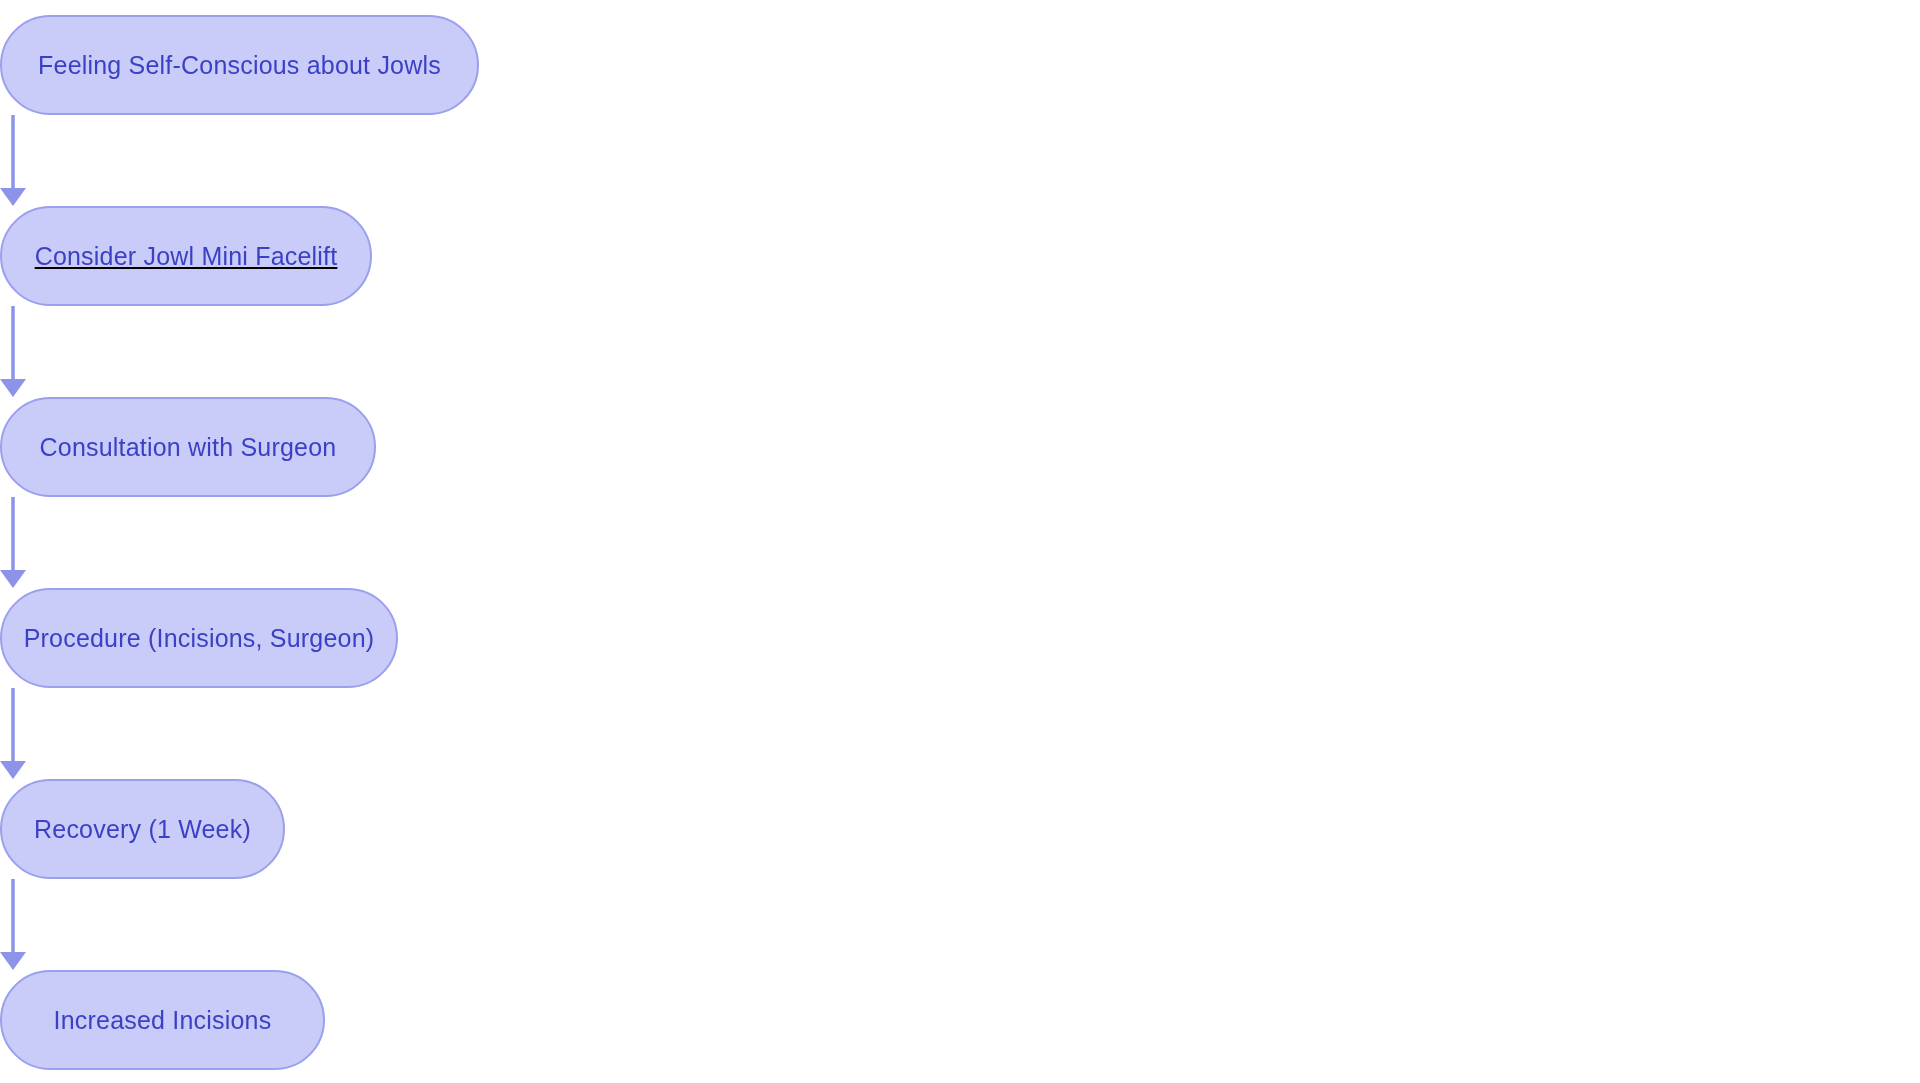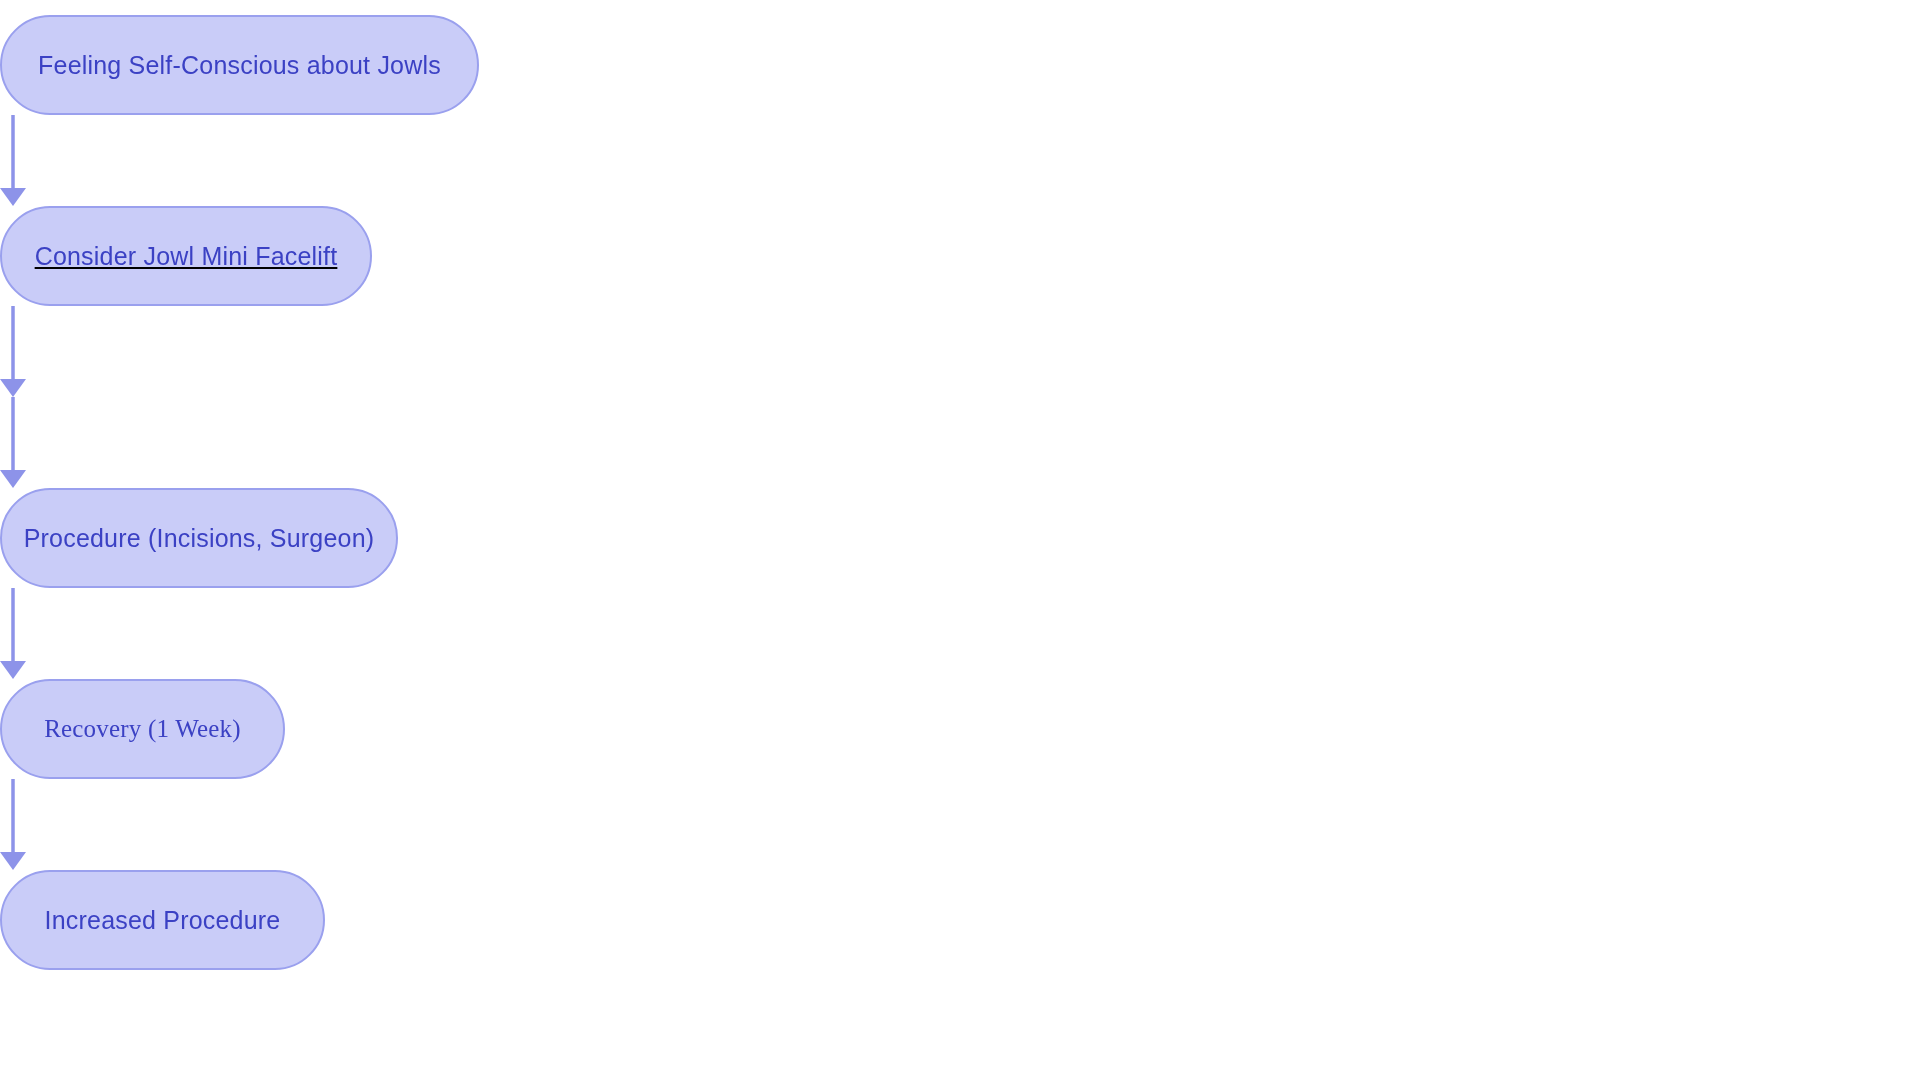--- a/index.html
+++ b/index.html
@@ -64,40 +64,43 @@
   </div>
     <div class="flow-node" style="width: 372px; text-decoration: underline;">
     <span class="flow-node-label">Consider Jowl Mini Facelift</span>
   </div>
     <div class="flow-arrow">
     <svg viewBox="0 0 26 91" xmlns="http://www.w3.org/2000/svg" aria-hidden="true">
       <line x1="13" y1="0" x2="13" y2="75" stroke="currentColor" stroke-width="3.5"></line>
       <polygon points="0,73 26,73 13,91" fill="currentColor"></polygon>
     </svg>
   </div>
+    <div class="flow-node" style="width: 376px;">
+    <span class="flow-node-label">Consultation with Surgeon</span>
+  </div>
     <div class="flow-arrow">
     <svg viewBox="0 0 26 91" xmlns="http://www.w3.org/2000/svg" aria-hidden="true">
       <line x1="13" y1="0" x2="13" y2="75" stroke="currentColor" stroke-width="3.5"></line>
       <polygon points="0,73 26,73 13,91" fill="currentColor"></polygon>
     </svg>
   </div>
     <div class="flow-node" style="width: 398px;">
     <span class="flow-node-label">Procedure (Incisions, Surgeon)</span>
   </div>
     <div class="flow-arrow">
     <svg viewBox="0 0 26 91" xmlns="http://www.w3.org/2000/svg" aria-hidden="true">
       <line x1="13" y1="0" x2="13" y2="75" stroke="currentColor" stroke-width="3.5"></line>
       <polygon points="0,73 26,73 13,91" fill="currentColor"></polygon>
     </svg>
   </div>
-    <div class="flow-node" style="width: 285px; font-family: Liberation Serif, serif;">
+    <div class="flow-node" style="width: 285px;">
     <span class="flow-node-label">Recovery (1 Week)</span>
   </div>
     <div class="flow-arrow">
     <svg viewBox="0 0 26 91" xmlns="http://www.w3.org/2000/svg" aria-hidden="true">
       <line x1="13" y1="0" x2="13" y2="75" stroke="currentColor" stroke-width="3.5"></line>
       <polygon points="0,73 26,73 13,91" fill="currentColor"></polygon>
     </svg>
   </div>
     <div class="flow-node" style="width: 325px;">
-    <span class="flow-node-label">Increased Procedure</span>
+    <span class="flow-node-label">Increased Incisions</span>
   </div>
   </div>
 
 </body></html>

